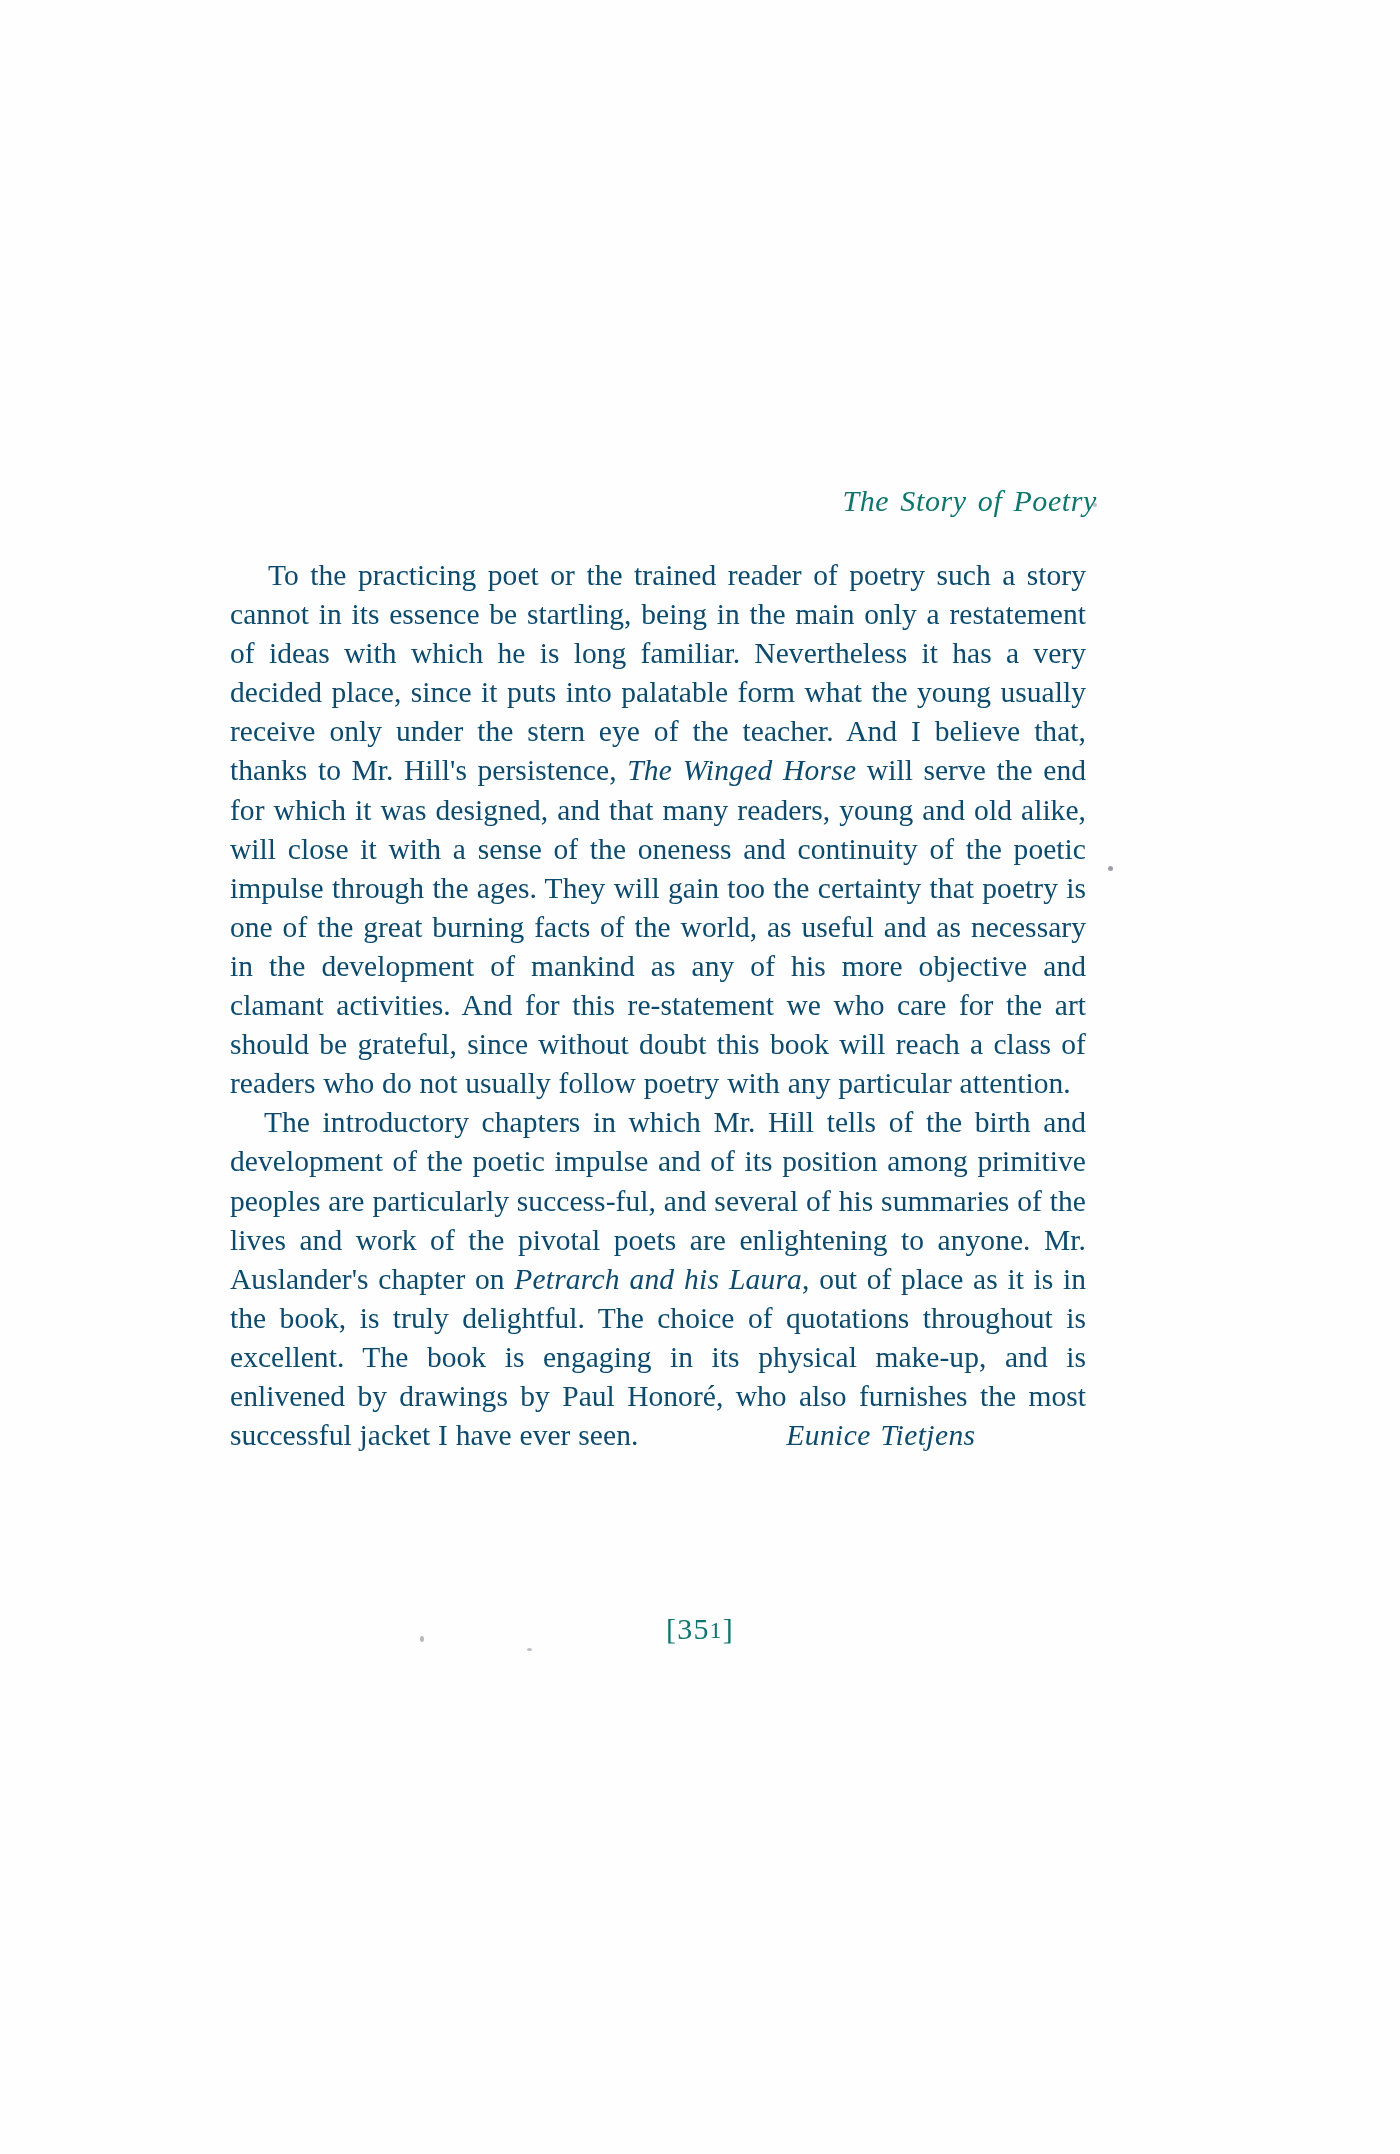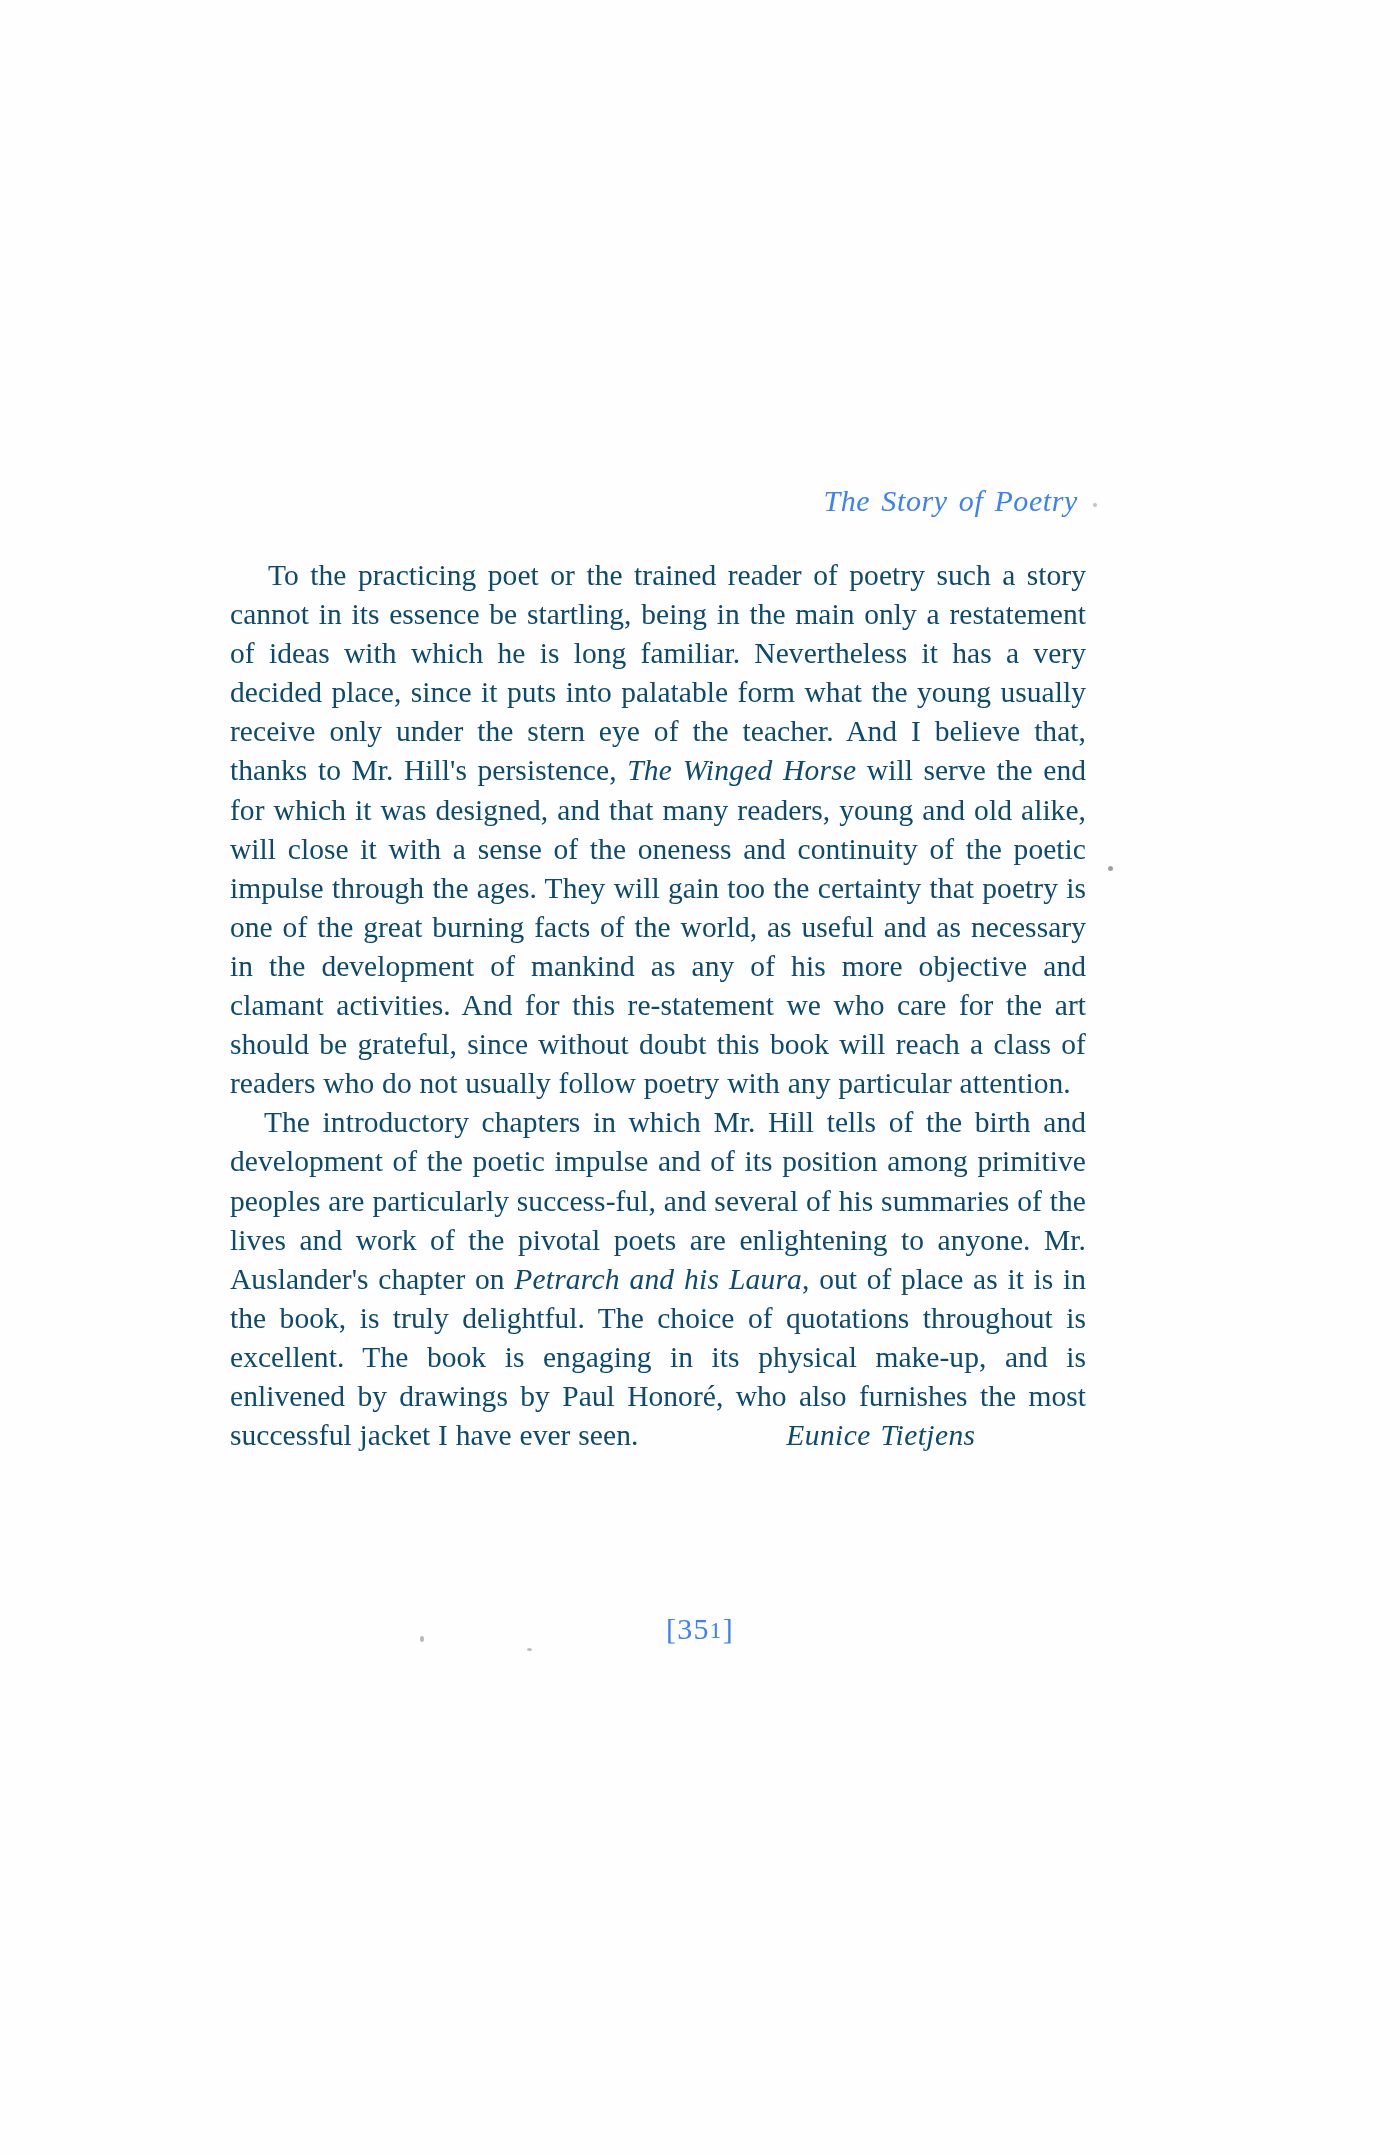--- a/index.html
+++ b/index.html
@@ -14,29 +14,29 @@
     height: 2154px;
     background: #fefefe;
     overflow: hidden;
     font-family: "Liberation Serif", "DejaVu Serif", serif;
     color: #0d0d12;
   }
 
   
   .running-head {
     position: absolute;
-    left: 223px;
+    left: 242px;
     top: 484px;
     width: 855px;
     text-align: right;
     font-style: italic;
     font-size: 30px;
     letter-spacing: 0.6px;
     word-spacing: 3px;
-    color: #3b82f6;
+    color: #0f766e;
   }
 
   
   .textblock {
     position: absolute;
     left: 230px;
     top: 556px;
     width: 856px;
   }
 
@@ -80,21 +80,21 @@
 
   
   .folio {
     position: absolute;
     left: 0;
     top: 1612px;
     width: 1400px;
     text-align: center;
     font-size: 30px;
     letter-spacing: 1.2px;
-    color: #3b82f6;
+    color: #0f766e;
   }
 
   .folio .oldstyle-1 {
     font-size: 24px;
     vertical-align: 1px;
   }
 
   
   .speck {
     position: absolute;

